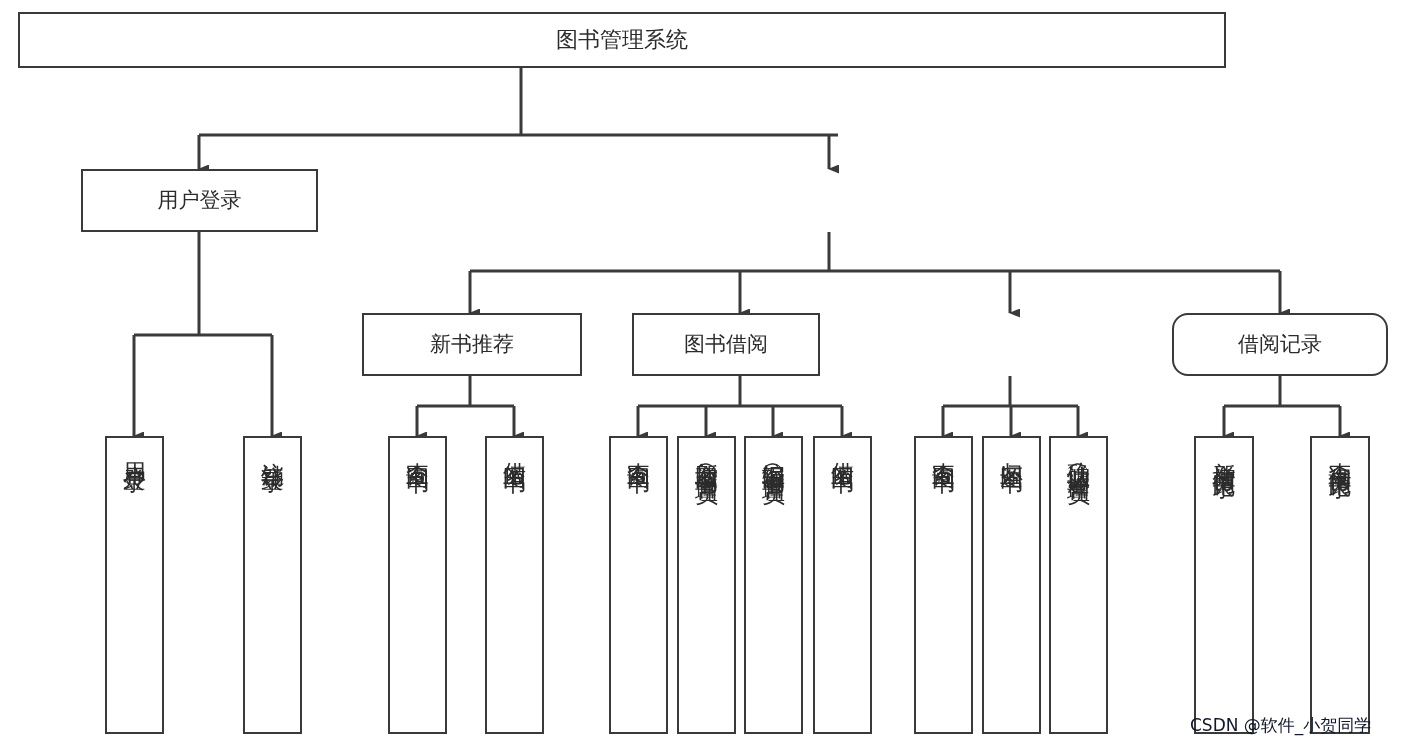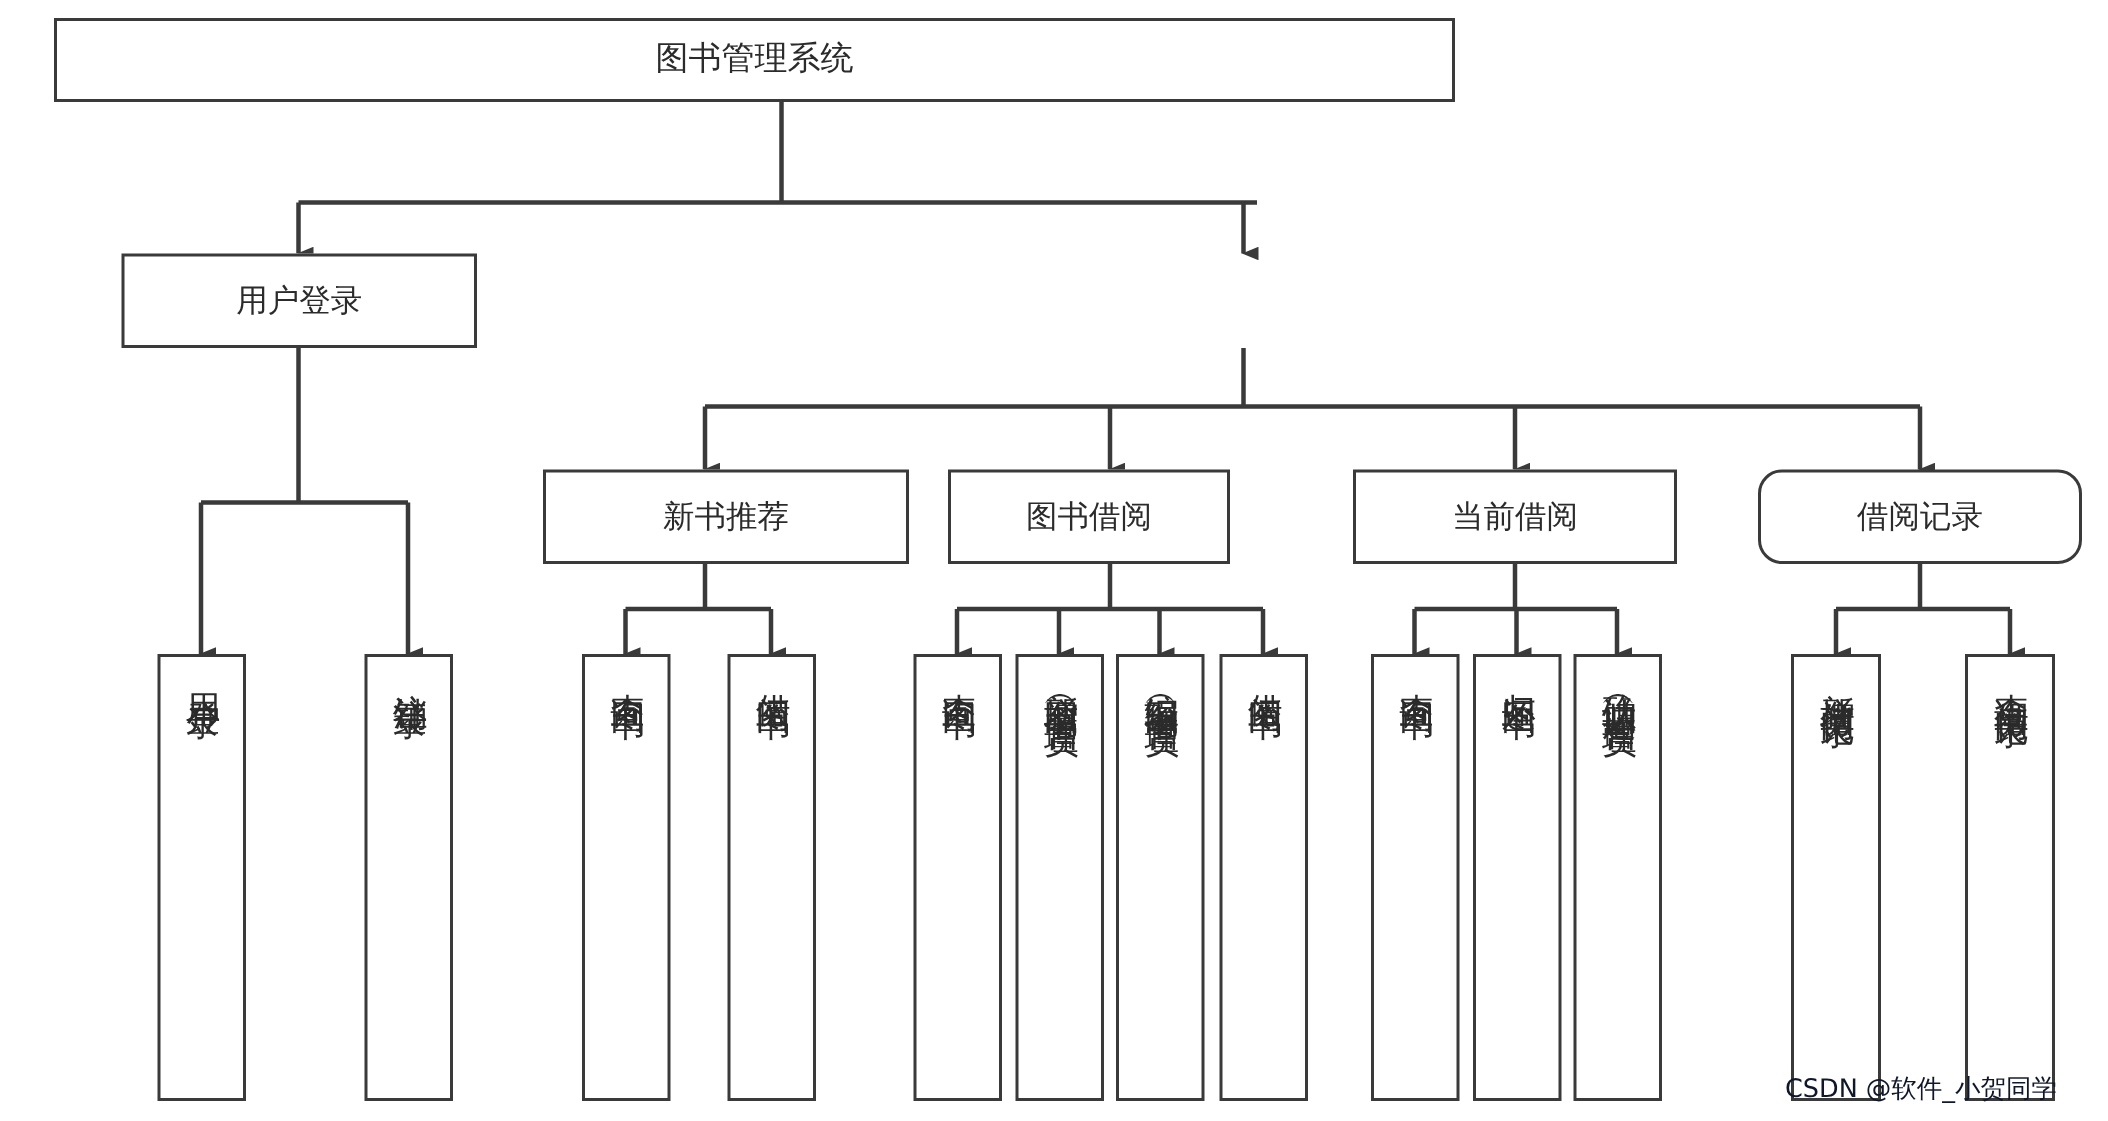--- a/index.html
+++ b/index.html
@@ -119,40 +119,37 @@
       <path d="M1011,406 L1011,436" marker-end="url(#arrow)"></path>
       <path d="M1078,406 L1078,436" marker-end="url(#arrow)"></path>
 
       <path d="M1280,376 L1280,406"></path>
       <path d="M1224,406 L1340,406"></path>
       <path d="M1224,406 L1224,436" marker-end="url(#arrow)"></path>
       <path d="M1340,406 L1340,436" marker-end="url(#arrow)"></path>
     </g>
   </svg>
 
-  <div class="node horiz root" style="left:36px; top:12px; width:934px; height:56px;">
+  <div class="node horiz root" style="left:18px; top:12px; width:1208px; height:56px;">
     <span class="node-label">图书管理系统</span>
   </div>
 
   <div class="node horiz" style="left:81px; top:169px; width:237px; height:63px;">
     <span class="node-label">用户登录</span>
   </div>
 
 
-  <div class="node horiz" style="left:362px; top:313px; width:244px; height:63px;">
+  <div class="node horiz" style="left:362px; top:313px; width:220px; height:63px;">
     <span class="node-label">新书推荐</span>
   </div>
 
   <div class="node horiz" style="left:632px; top:313px; width:188px; height:63px;">
     <span class="node-label">图书借阅</span>
   </div>
 
-  <div class="node horiz" style="left:902px; top:313px; width:216px; height:63px;">
-    <span class="node-label">当前借阅</span>
-  </div>
 
   <div class="node horiz" style="left:1172px; top:313px; width:216px; height:63px;border-radius:16px;">
     <span class="node-label">借阅记录</span>
   </div>
 
   <div class="node leaf" style="left:105px; top:436px; width:59px; height:298px;">
     <span class="node-label">用户登录</span>
   </div>
 
   <div class="node leaf" style="left:243px; top:436px; width:59px; height:298px;">

